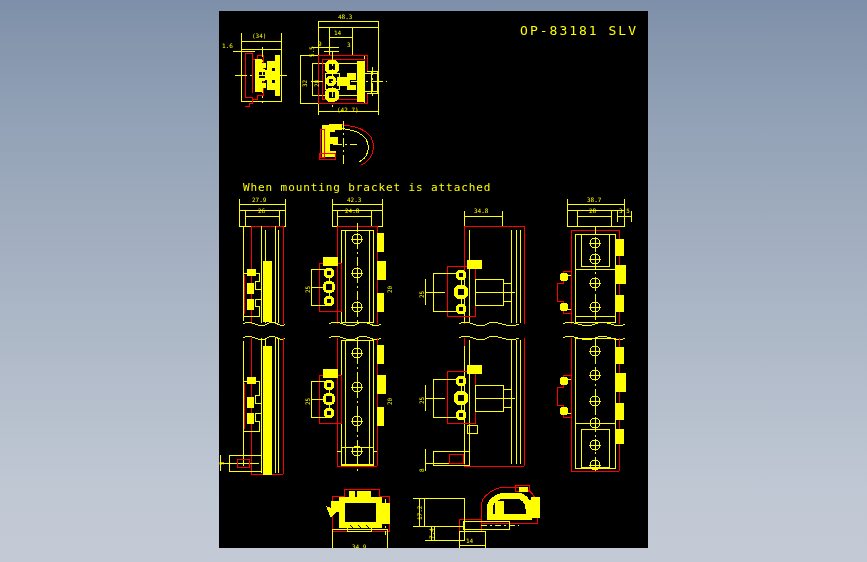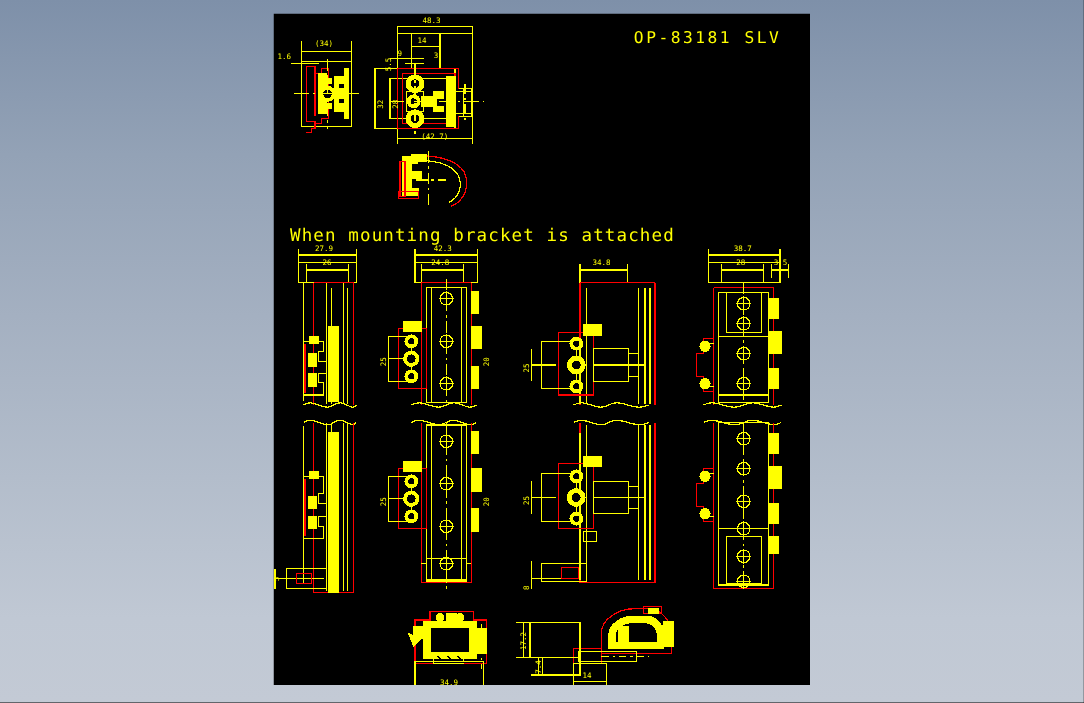--- a/index.html
+++ b/index.html
@@ -38,29 +38,29 @@
   .ttl {
     position: absolute;
     color: #ffff00;
     font-family: "DejaVu Sans Mono", monospace;
     font-size: 12px;
     letter-spacing: 1.4px;
     white-space: nowrap;
     line-height: 1;
   }
   #title-text {
-    right: 23px;
+    right: 10px;
     top: 13px;
     font-size: 13px;
     letter-spacing: 2px;
   }
   #note-text {
-    left: 13px;
+    left: 24px;
     top: 171px;
-    font-size: 14px;
+    font-size: 11px;
     letter-spacing: 0.9px;
   }
   .dim {
     position: absolute;
     color: #ffff00;
     font-family: "DejaVu Sans Mono", monospace;
     font-size: 6px;
     line-height: 1;
     white-space: nowrap;
     letter-spacing: 0px;

